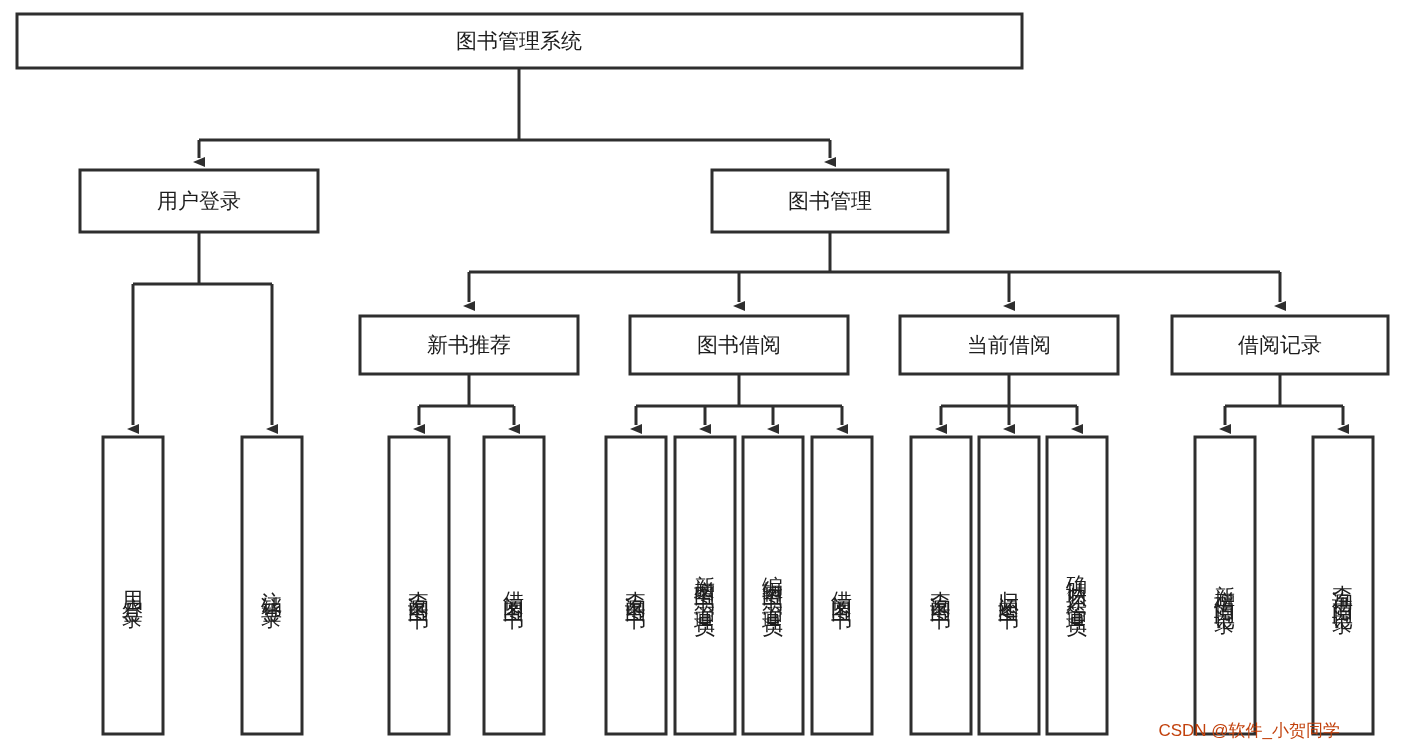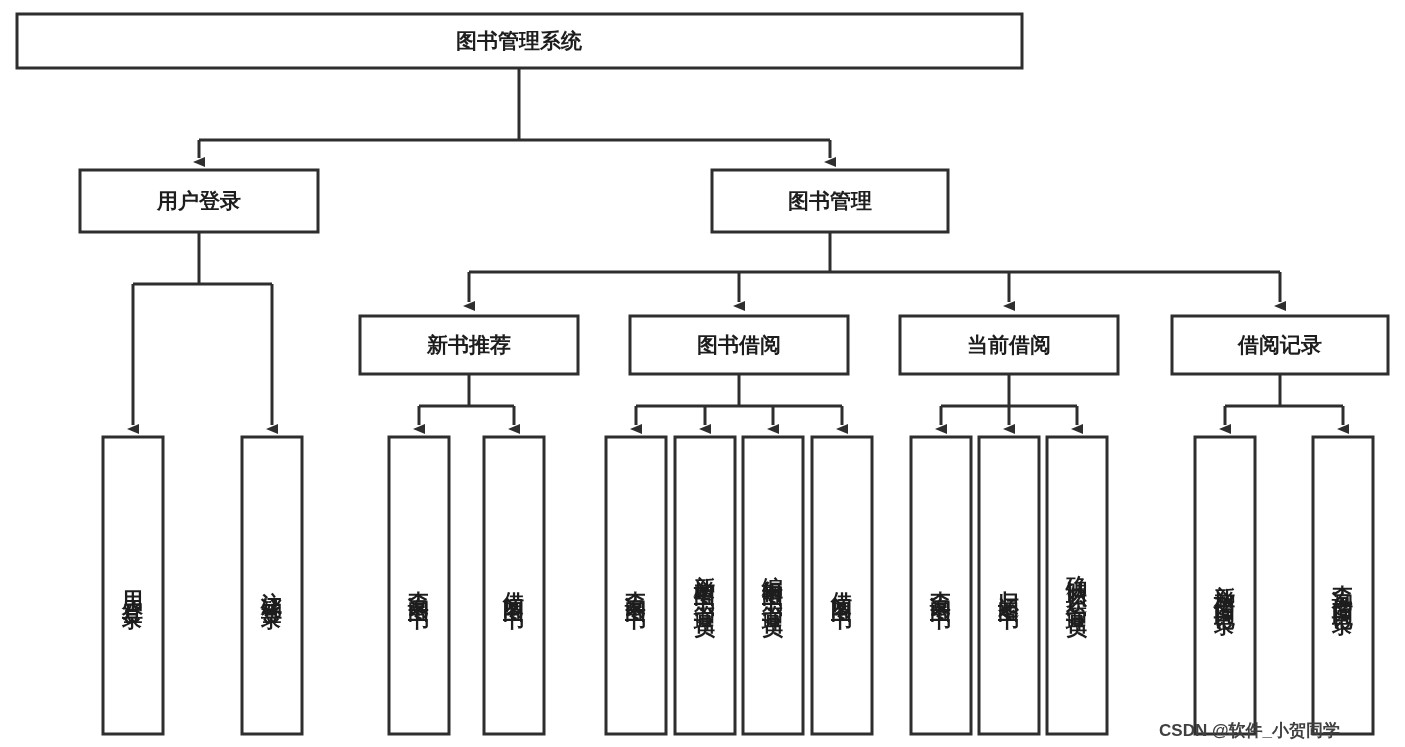--- a/index.html
+++ b/index.html
@@ -11,21 +11,20 @@
     width: 1405px;
     height: 747px;
     font-family: "Liberation Sans", "DejaVu Sans", sans-serif;
     overflow: hidden;
     position: relative;
   }
   #diagram-root {
     position: relative;
     width: 1349px;
     height: 747px;
-    font-weight: bold;
   }
   svg.flow {
     position: absolute;
     top: 0;
     left: 0;
     width: 1405px;
     height: 747px;
   }
   .node-rect {
     fill: #ffffff;
@@ -52,21 +51,21 @@
     text-orientation: upright;
     text-anchor: middle;
     letter-spacing: 6px;
   }
   .watermark {
     position: absolute;
     right: 9px;
     bottom: 5px;
     font-family: "Liberation Sans", "DejaVu Sans", sans-serif;
     font-size: 17px;
-    color: #404040;
+    color: #c2410c;
     white-space: nowrap;
     user-select: none;
   }
 </style>
 </head>
 <body>
 
 <div id="diagram-root">
 
   <svg class="flow" viewBox="0 0 1405 747">

